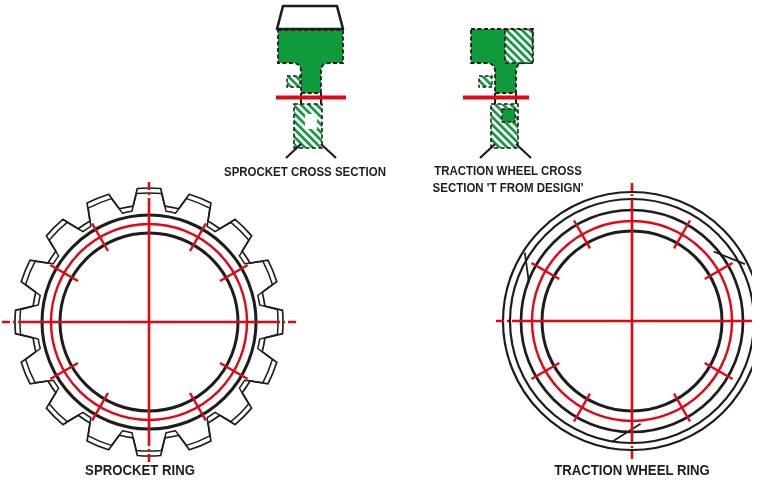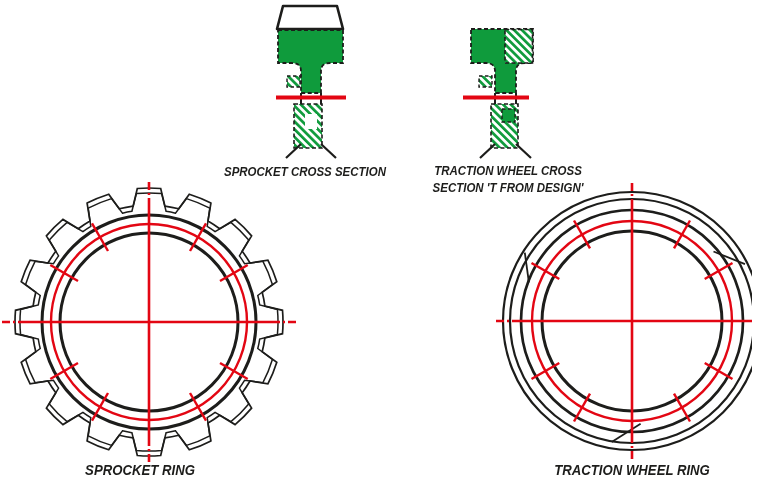--- a/index.html
+++ b/index.html
@@ -1,17 +1,17 @@
 <!DOCTYPE html>
 <html><head>
 <meta charset="utf-8">
 <style>
   html,body{margin:0;padding:0;background:#ffffff;}
   #canvas{position:relative;width:752px;height:486px;background:#ffffff;overflow:hidden;
-          font-family:"Liberation Sans", sans-serif;font-style:italic;}
+          font-family:"Liberation Sans", sans-serif;}
   #art{position:absolute;left:0;top:0;}
   .cap{position:absolute;color:#1d1d1b;font-weight:bold;text-align:center;
        transform:scaleX(0.85);transform-origin:center;letter-spacing:0px;}
   .cap-small{font-size:13.5px;line-height:17px;}
   .cap-big{font-size:15.5px;line-height:18px;}
 </style>
 </head>
 <body>
 
 <div id="canvas">

